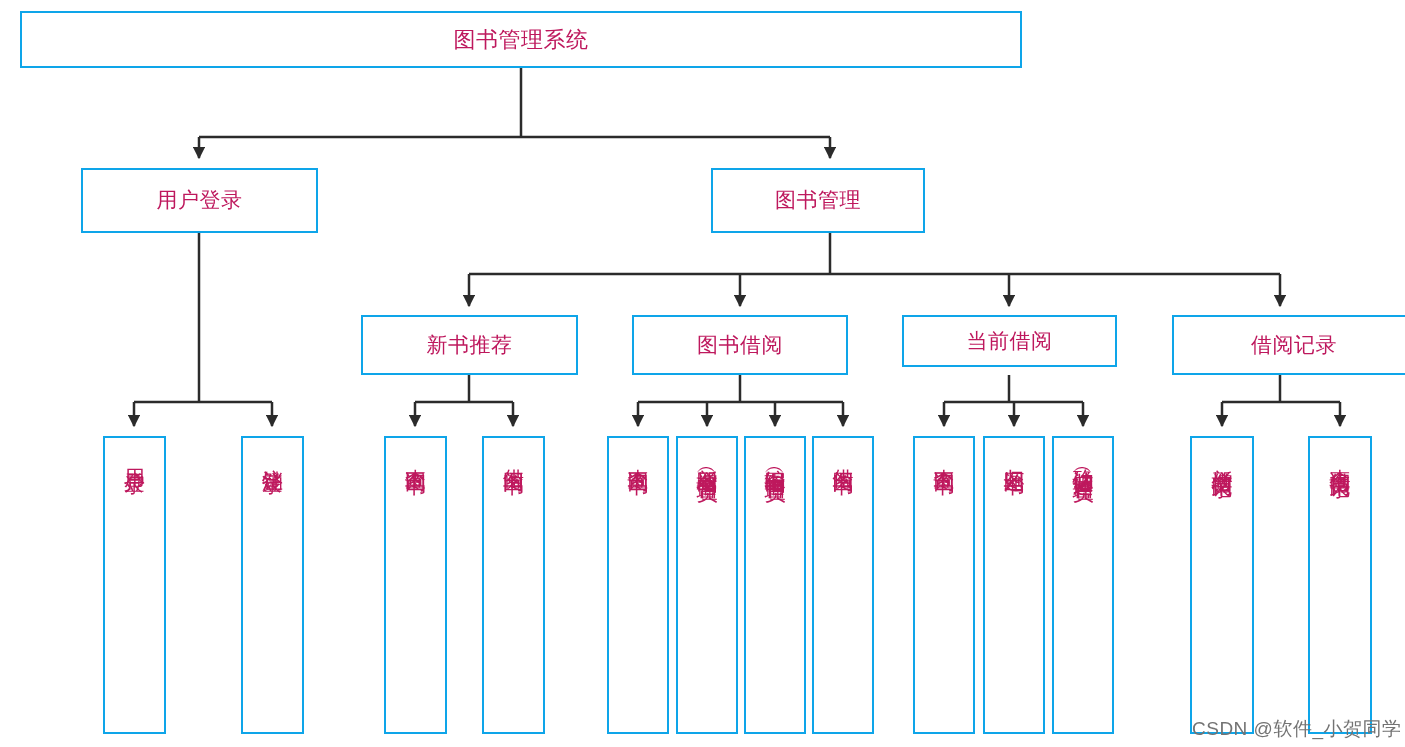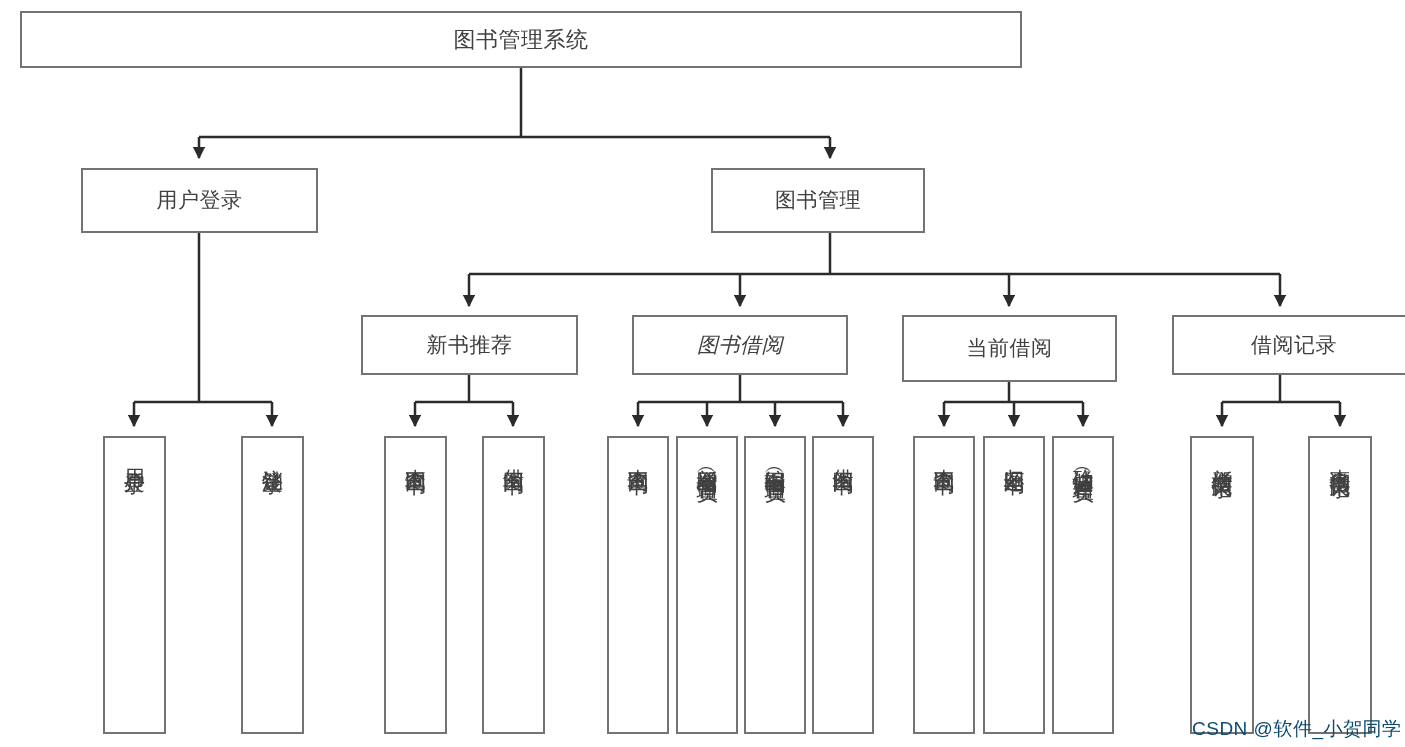--- a/index.html
+++ b/index.html
@@ -22,25 +22,25 @@
     left: 0;
     top: 0;
     width: 1405px;
     height: 747px;
     pointer-events: none;
   }
   .node {
     position: absolute;
     box-sizing: border-box;
     background: #ffffff;
-    border: 2px solid #737373;
+    border: 2px solid #0ea5e9;
     display: flex;
     align-items: center;
     justify-content: center;
-    color: #404040;
+    color: #be185d;
   }
   .node .label {
     display: block;
     text-align: center;
     line-height: 1.18;
     white-space: nowrap;
   }
   .node.horizontal .label {
     font-size: 21px;
     letter-spacing: 0.5px;
@@ -57,21 +57,21 @@
     writing-mode: vertical-rl;
     text-orientation: upright;
     font-size: 21px;
     line-height: 1.05;
     letter-spacing: 2px;
     white-space: normal;
     max-height: 100%;
   }
   .watermark {
     position: absolute;
-    color: #0c4a6e;
+    color: #737373;
     font-size: 19px;
     letter-spacing: 0.5px;
     white-space: nowrap;
     user-select: none;
   }
 </style>
 </head>
 <body>
 
 <div id="canvas">
@@ -136,24 +136,24 @@
       </div>
       <div class="node horizontal" style="left: 711px; top: 168px; width: 214px; height: 65px;">
         <span class="label">图书管理</span>
       </div>
     </div>
 
   <div id="level3-container">
       <div class="node horizontal" style="left: 361px; top: 315px; width: 217px; height: 60px; align-items: center;">
         <span class="label">新书推荐</span>
       </div>
-      <div class="node horizontal" style="left: 632px; top: 315px; width: 216px; height: 60px; font-style: italic;">
+      <div class="node horizontal" style="left: 632px; top: 315px; width: 216px; height: 60px;">
         <span class="label">图书借阅</span>
       </div>
-      <div class="node horizontal" style="left: 902px; top: 315px; width: 215px; height: 67px;">
+      <div class="node horizontal" style="left: 902px; top: 315px; width: 215px; height: 52px;">
         <span class="label">当前借阅</span>
       </div>
       <div class="node horizontal" style="left: 1172px; top: 315px; width: 244px; height: 60px;">
         <span class="label">借阅记录</span>
       </div>
     </div>
 
   <div id="leaves-container">
       <div class="node vertical" style="left: 103px; top: 436px; width: 63px; height: 298px;">
         <span class="label">用户登录</span>

